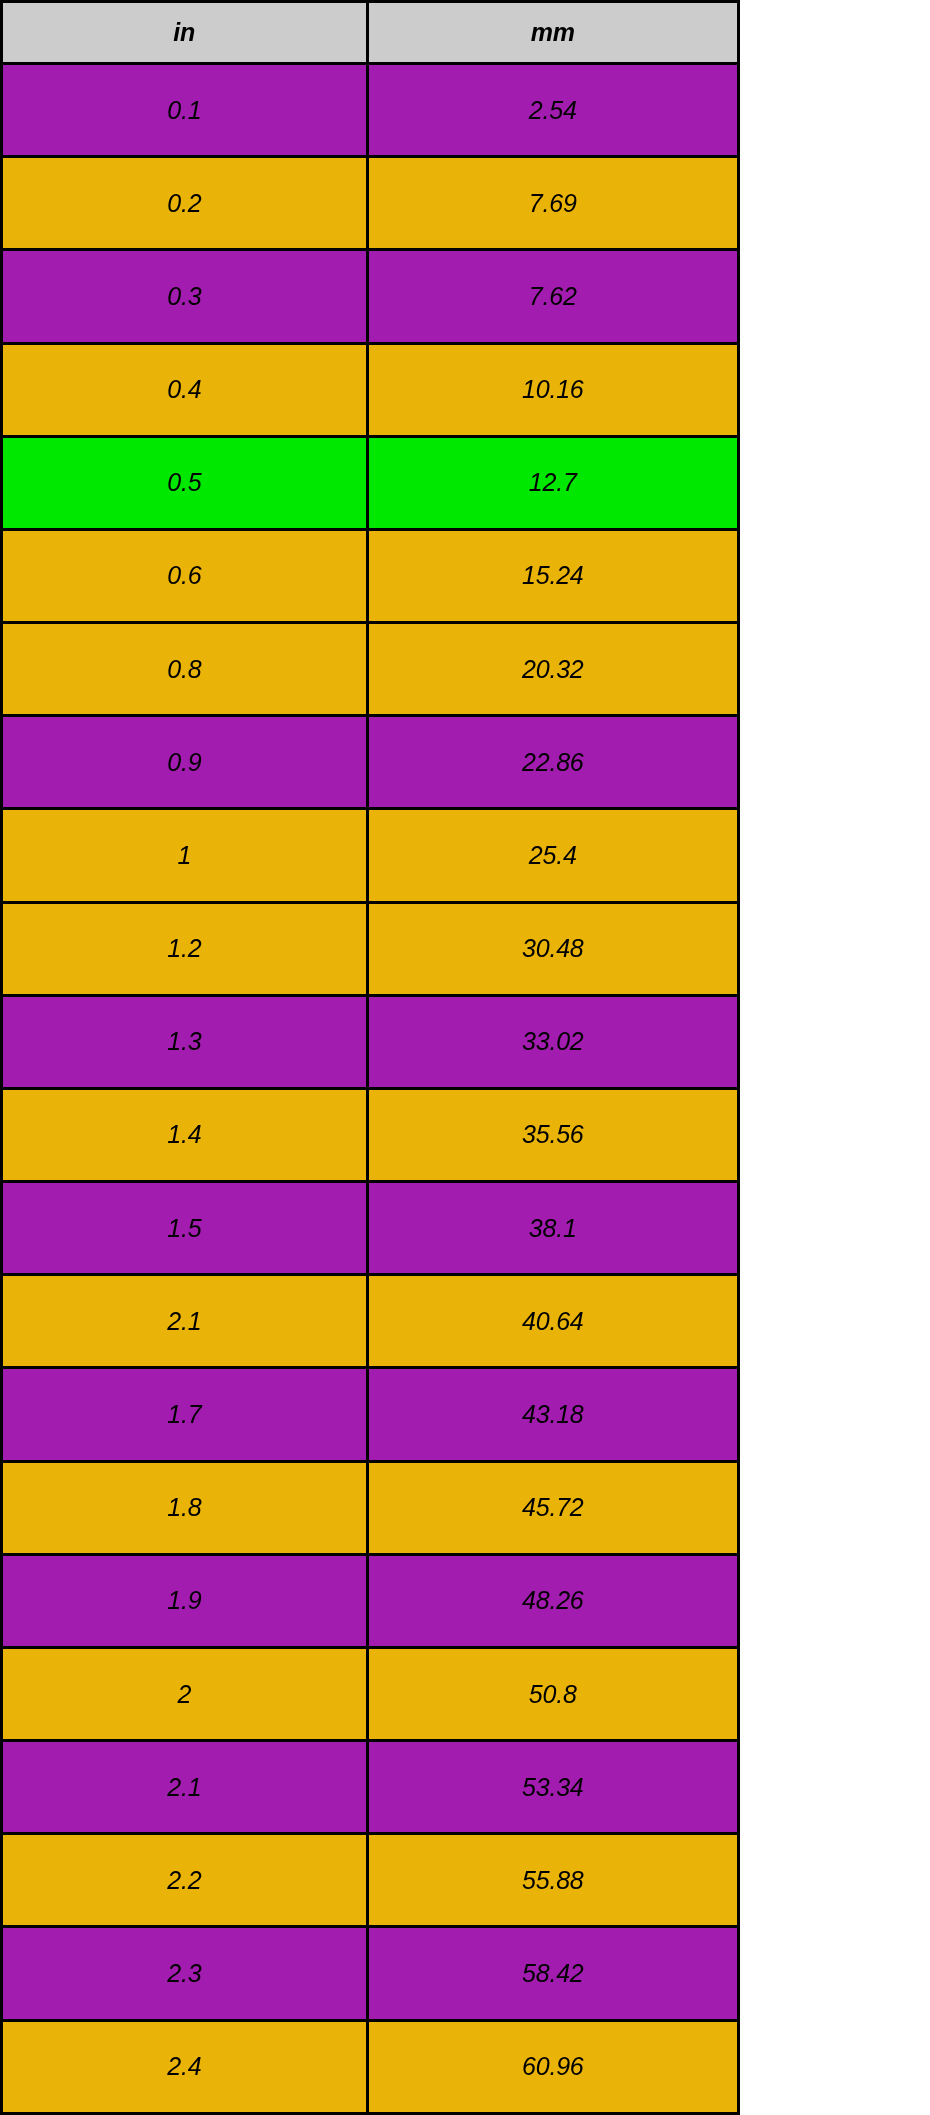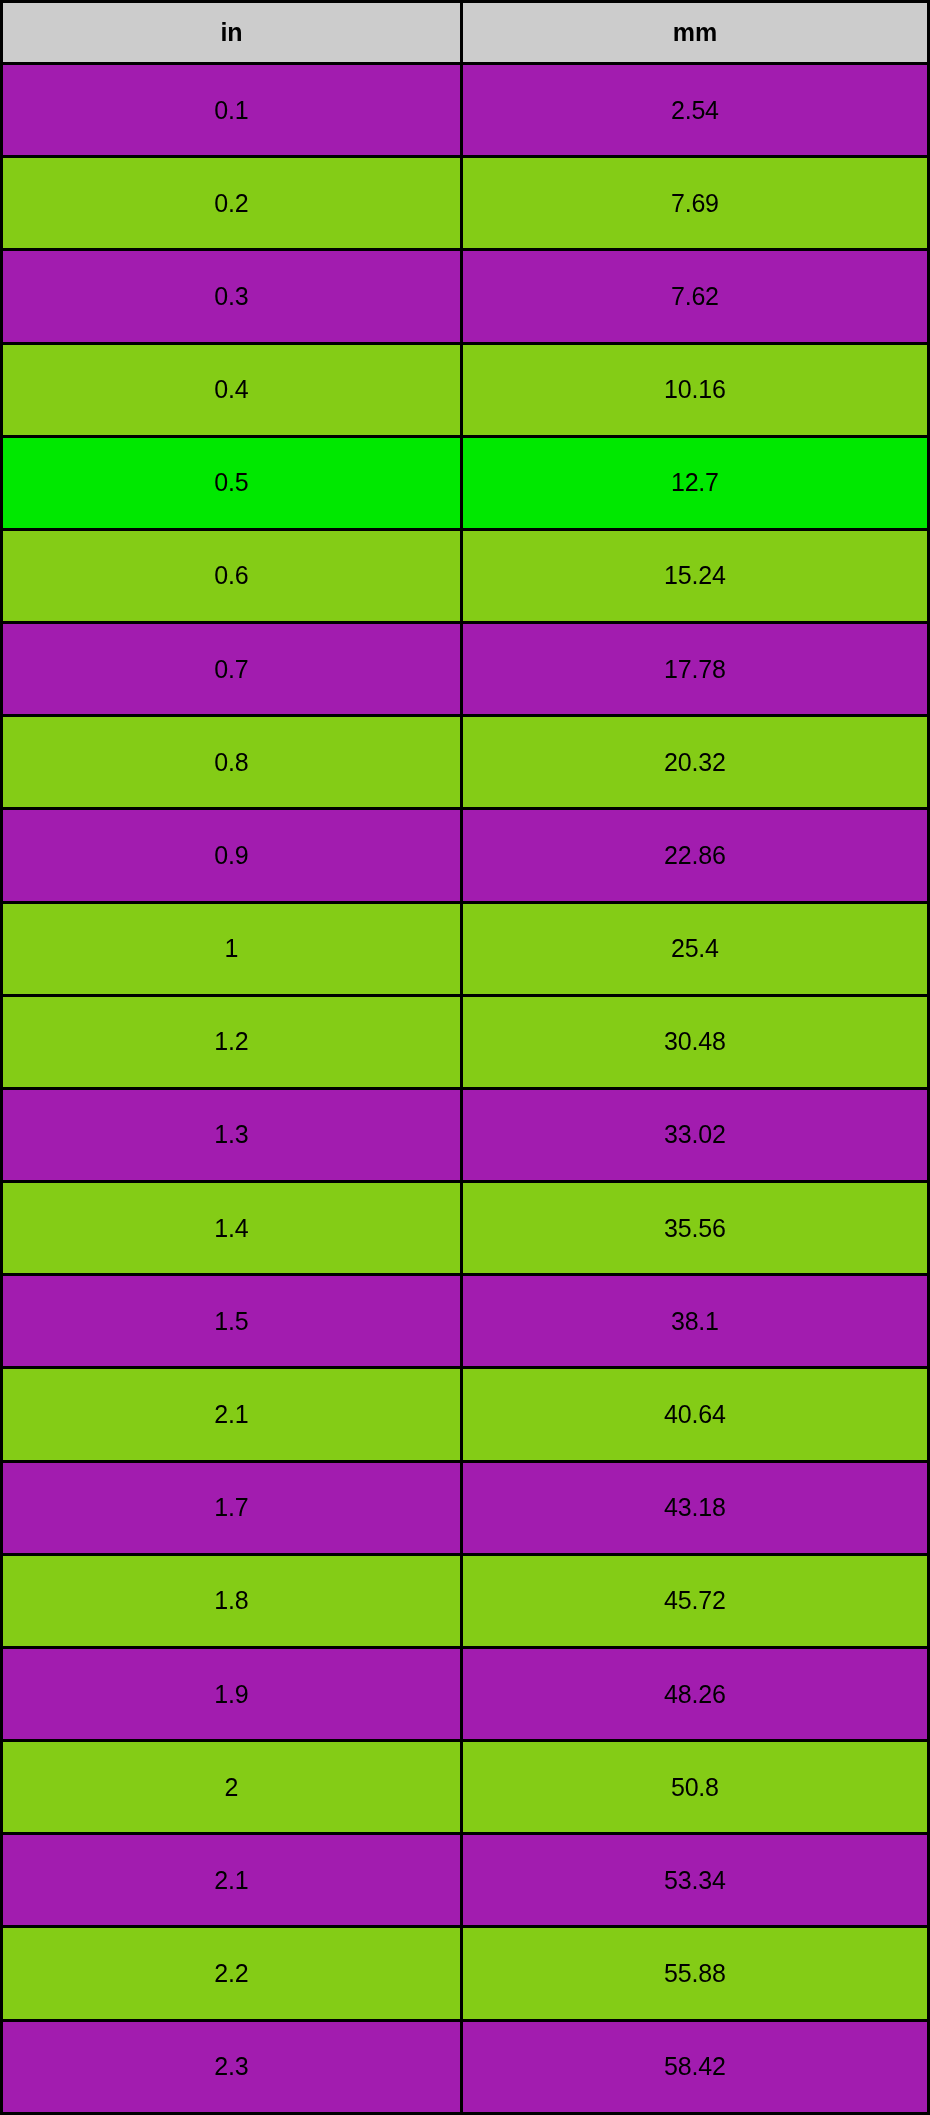--- a/index.html
+++ b/index.html
@@ -9,29 +9,30 @@
     background: #ffffff;
   }
   body {
     width: 930px;
     height: 2115px;
     font-family: "Liberation Sans", "DejaVu Sans", sans-serif;
     overflow: hidden;
   }
 
   #conversion-table {
-    width: 930px;
+    width: 740px;
     height: 2115px;
     border-collapse: collapse;
     table-layout: fixed;
     border-top: 3px solid #000000;
     border-left: 3px solid #000000;
     border-right: 3px solid #000000;
     border-bottom: 3px solid #000000;
     box-sizing: border-box;
+    font-style: italic;
   }
 
   #conversion-table col.col-in  { width: 49.6%; }
   #conversion-table col.col-mm  { width: 50.4%; }
 
   #conversion-table th,
   #conversion-table td {
     text-align: center;
     vertical-align: middle;
     color: #000000;
@@ -66,21 +67,21 @@
 
   
   #conversion-table tbody tr {
     height: 60px;
   }
   #conversion-table tbody tr td {
     background: #a21caf;
     font-weight: normal;
   }
   #conversion-table tbody tr.alt td {
-    background: #84cc16;
+    background: #eab308;
   }
   #conversion-table tbody tr.highlight td {
     background: #00e800;
   }
 </style>
 </head>
 <body>
 
 <table id="conversion-table">
   <colgroup>
@@ -110,24 +111,20 @@
         <td>0.4</td>
         <td>10.16</td>
       </tr>
       <tr class="highlight">
         <td>0.5</td>
         <td>12.7</td>
       </tr>
       <tr class="alt">
         <td>0.6</td>
         <td>15.24</td>
-      </tr>
-      <tr>
-        <td>0.7</td>
-        <td>17.78</td>
       </tr>
       <tr class="alt">
         <td>0.8</td>
         <td>20.32</td>
       </tr>
       <tr>
         <td>0.9</td>
         <td>22.86</td>
       </tr>
       <tr class="alt">
@@ -175,14 +172,18 @@
         <td>53.34</td>
       </tr>
       <tr class="alt">
         <td>2.2</td>
         <td>55.88</td>
       </tr>
       <tr>
         <td>2.3</td>
         <td>58.42</td>
       </tr>
+      <tr class="alt">
+        <td>2.4</td>
+        <td>60.96</td>
+      </tr>
     </tbody>
 </table>
 
 </body></html>

